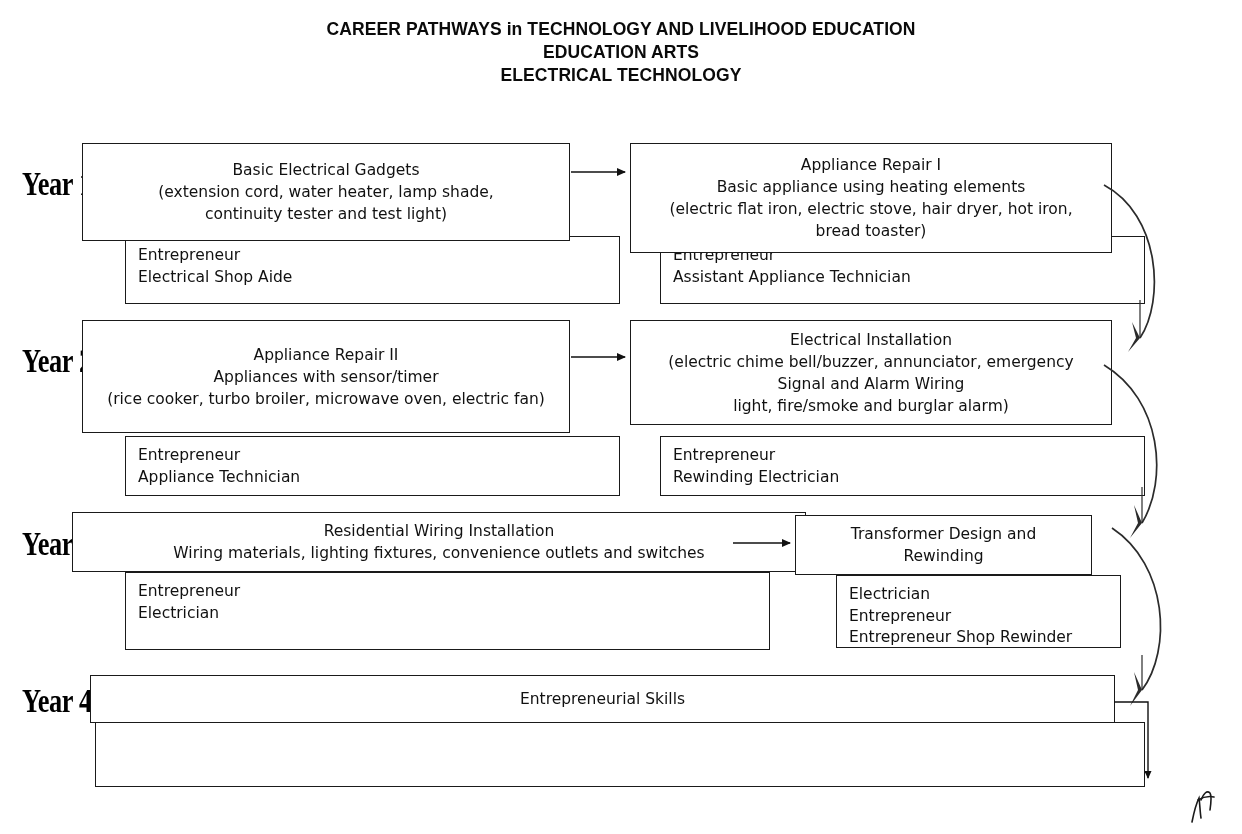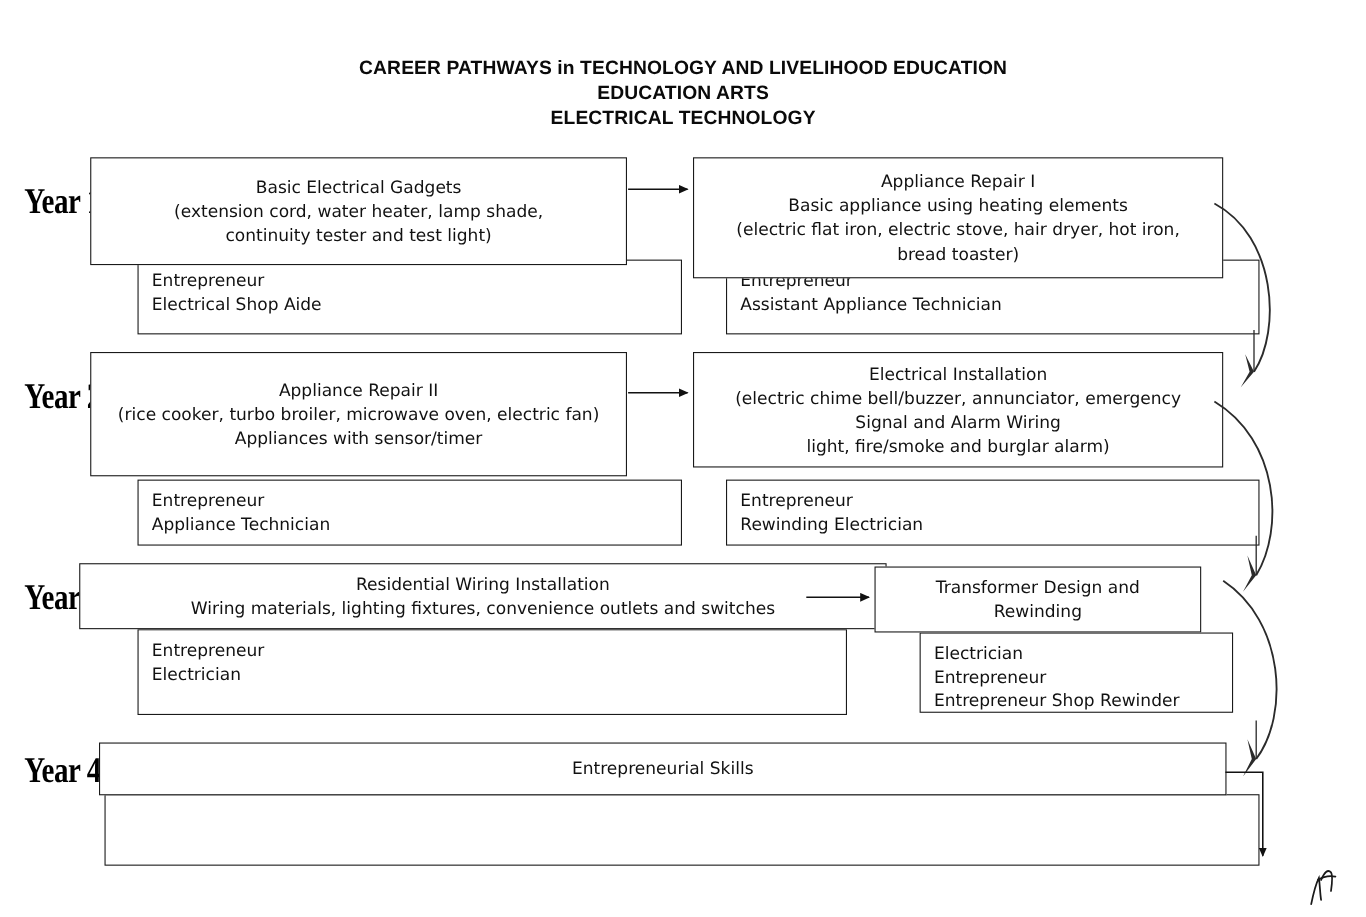--- a/index.html
+++ b/index.html
@@ -29,21 +29,20 @@
     left: 0;
     top: 18px;
     width: 1242px;
     text-align: center;
     font-family: "Liberation Sans", sans-serif;
     font-weight: bold;
     font-size: 17.5px;
     letter-spacing: 0.1px;
     line-height: 23px;
     color: #0a0a0a;
-    margin-top: 32px;
   }
   .title-line { display: block; white-space: nowrap; }
 
   
   .year-label {
     position: absolute;
     font-family: "Liberation Serif", serif;
     font-weight: bold;
     font-size: 33px;
     line-height: 33px;
@@ -136,22 +135,22 @@
     </div>
   </div>
 
   <div class="box sub-box" style="left:125px; top:436px; width:495px; height:60px;">
     <div class="sub-line">Entrepreneur</div>
     <div class="sub-line">Appliance Technician</div>
   </div>
   <div class="box main-box" style="left:82px; top:320px; width:488px; height:113px;">
     <div class="box-text">
       <div>Appliance Repair II</div>
+      <div>Appliances with sensor/timer</div>
       <div>(rice cooker, turbo broiler, microwave oven, electric fan)</div>
-      <div>Appliances with sensor/timer</div>
     </div>
   </div>
 
   <div class="box sub-box" style="left:660px; top:436px; width:485px; height:60px;">
     <div class="sub-line">Entrepreneur</div>
     <div class="sub-line">Rewinding Electrician</div>
   </div>
   <div class="box main-box" style="left:630px; top:320px; width:482px; height:105px;">
     <div class="box-text">
       <div>Electrical Installation</div>

